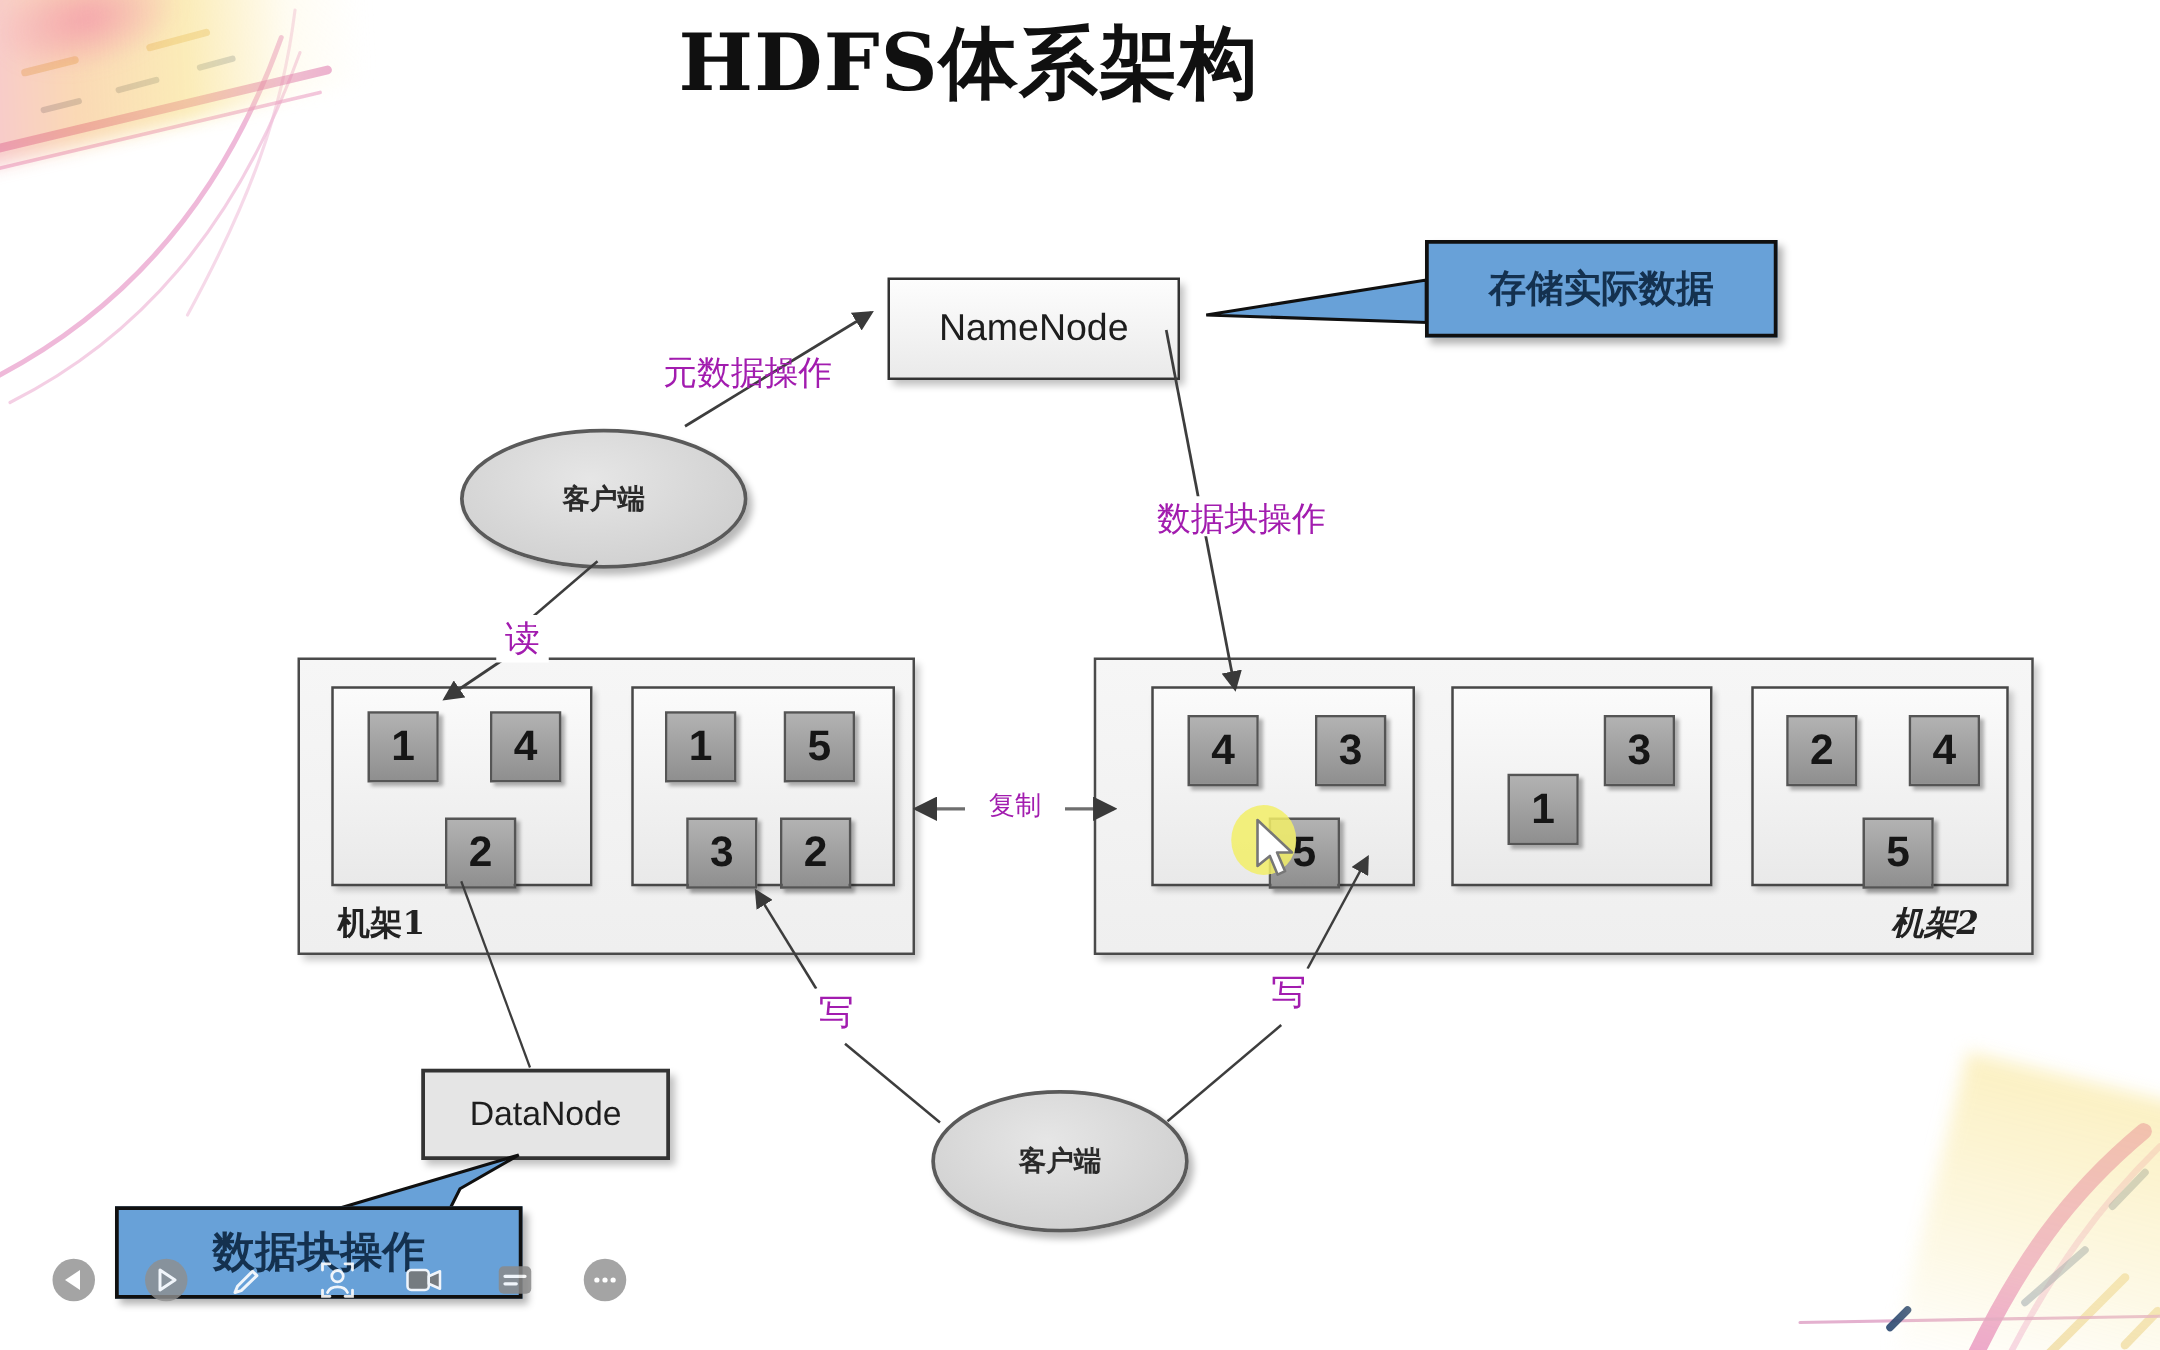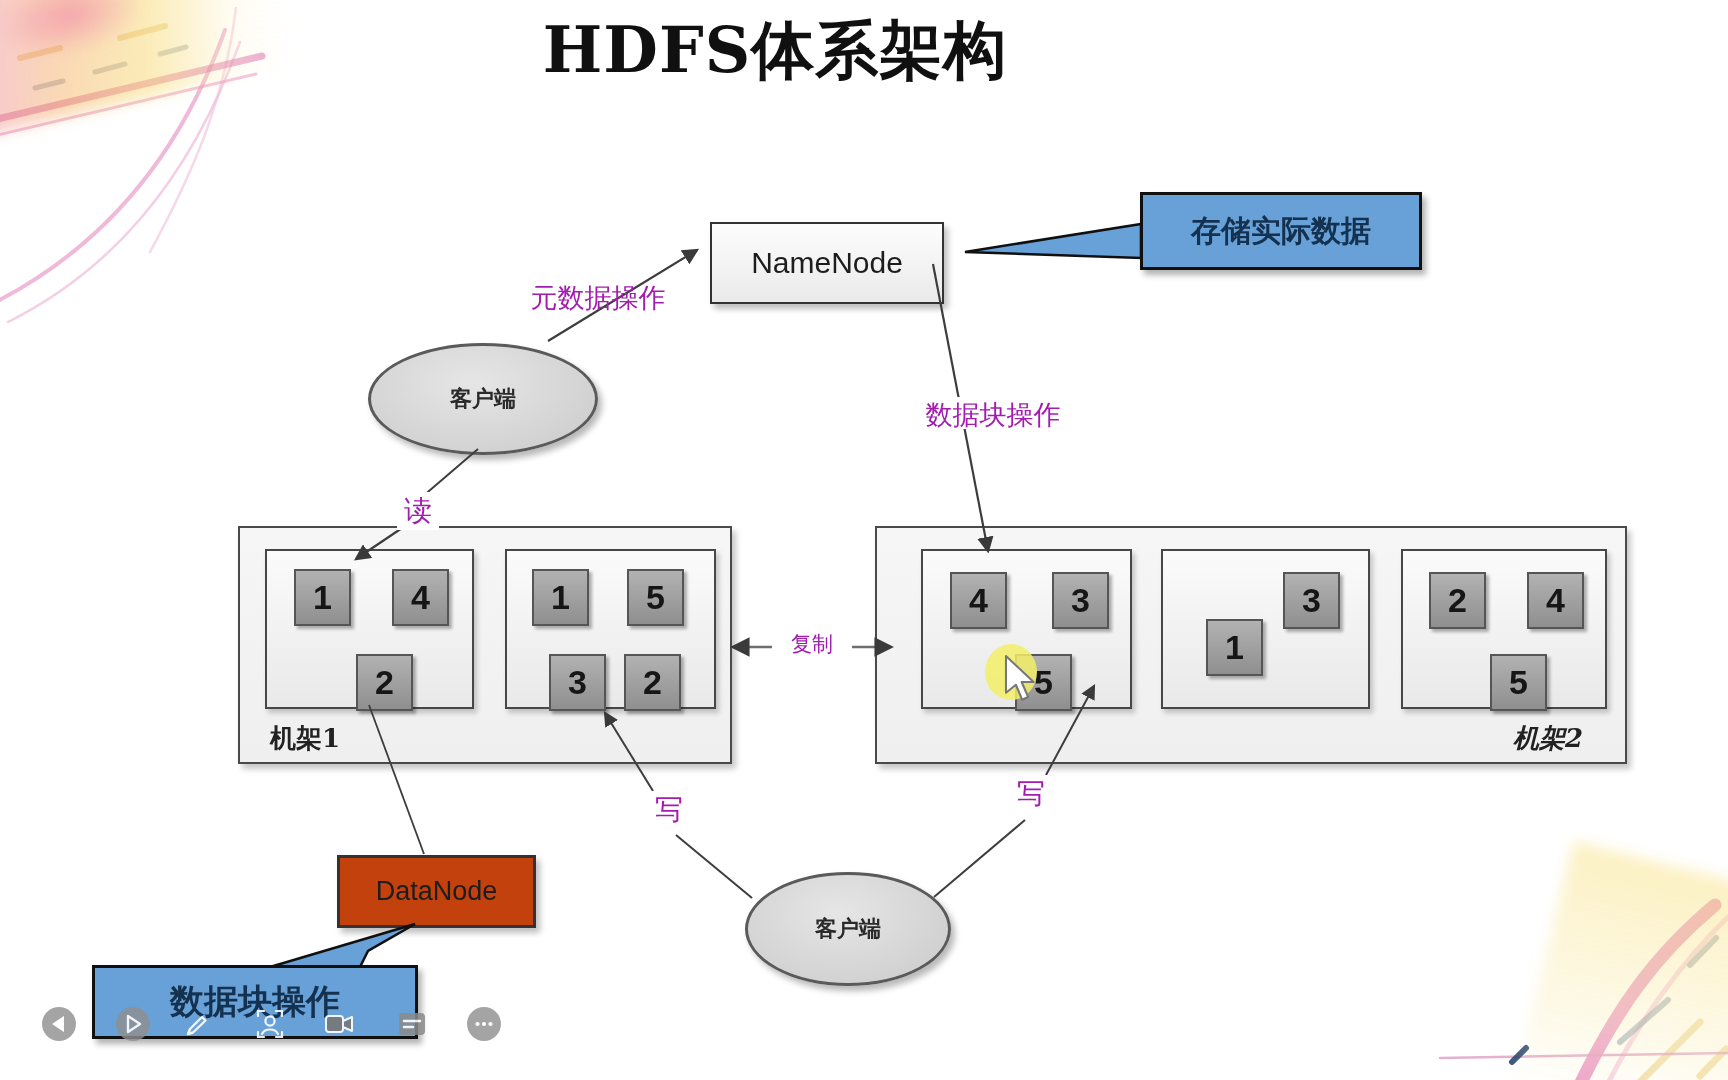--- a/index.html
+++ b/index.html
@@ -119,21 +119,21 @@
       <div class="blk" style="left:43px;top:68px;">1</div>
     </div>
     <div class="dnbox" style="left:524px;top:21px;width:202px;height:156px;">
       <div class="blk" style="left:26px;top:21px;">2</div>
       <div class="blk" style="left:124px;top:21px;">4</div>
       <div class="blk" style="left:87px;top:103px;">5</div>
     </div>
   </div>
 
   <div class="nodebox" style="left:710px;top:222px;width:230px;height:78px;">NameNode</div>
-  <div class="nodebox" style="left:337px;top:855px;width:193px;height:67px;font-size:27px;border-width:3px;background:#c2410c;">DataNode</div>
+  <div class="nodebox" style="left:337px;top:855px;width:193px;height:67px;font-size:27px;border-width:3px;background:#e5e5e5;">DataNode</div>
 
   <div class="ellipse" style="left:368px;top:343px;width:224px;height:106px;">客户端</div>
   <div class="ellipse" style="left:745px;top:872px;width:200px;height:108px;">客户端</div>
 </div>
 
 <svg id="connector-layer" width="1728" height="1080">
   <defs>
     <marker id="ah" viewBox="0 0 10 10" refX="8.5" refY="5" markerWidth="7.5" markerHeight="7.5" orient="auto-start-reverse">
       <path d="M0 0 L10 5 L0 10 z" fill="#3a3a3a"></path>
     </marker>

